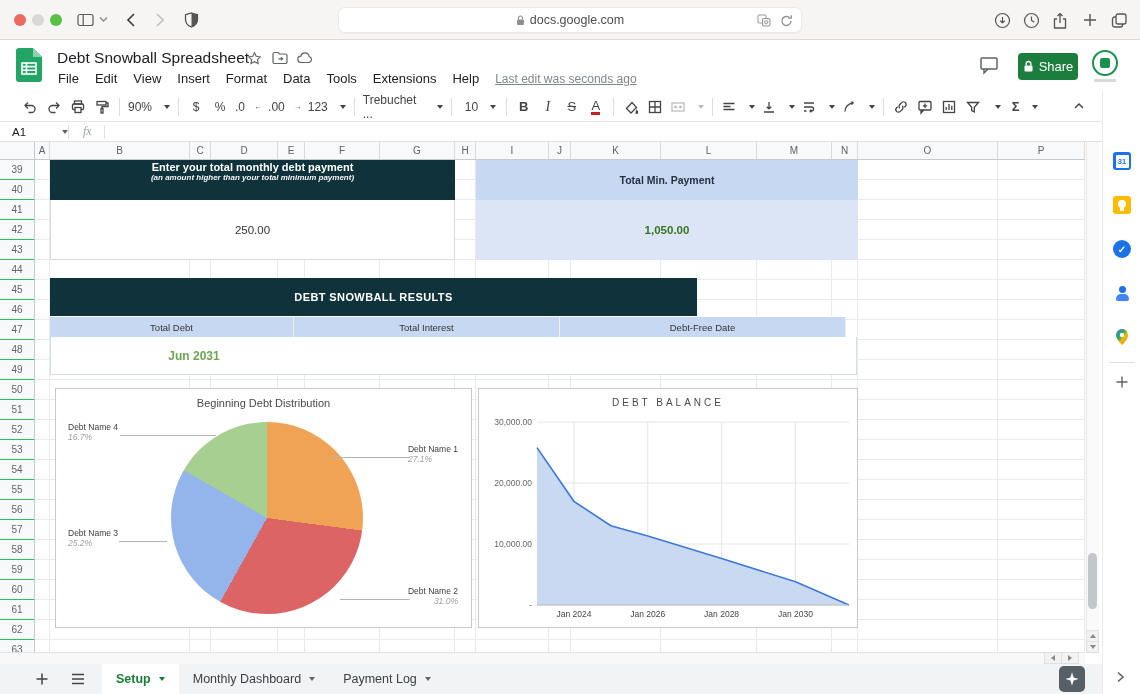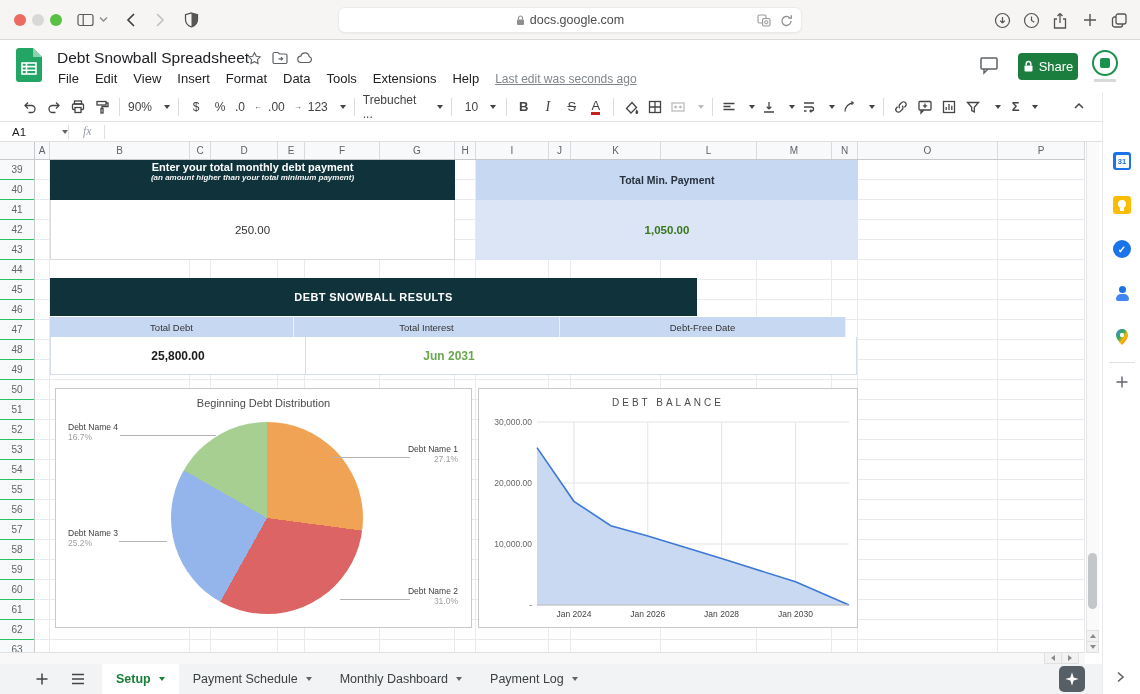--- a/index.html
+++ b/index.html
@@ -101,21 +101,21 @@
 
   
   .chart-box { background:#fff; border:1px solid #c9c9c9; }
   #pie-box { left:20px; top:228px; width:417px; height:240px; }
   #line-box { left:443px; top:228px; width:380px; height:240px; }
   .chart-title { position:absolute; left:0; top:8px; width:100%; text-align:center;
     font-size:11px; color:#4a4a4a; }
   #line-title { letter-spacing:3px; font-size:10px; }
   #pie-circle { position:absolute; left:115px; top:33px; width:192px; height:192px; border-radius:50%; }
   .pie-label { position:absolute; font-size:8.5px; line-height:10px; color:#3c3c3c; }
-  .pie-label .pct { color:#9e9e9e; }
+  .pie-label .pct { color:#9e9e9e;font-style:italic; }
   .leader { position:absolute; height:1px; background:#b4b4b4; }
 
   
   #v-scroll { position:absolute; left:1086px; top:142px; width:13px; height:488px;
     background:#fafafa; border-left:1px solid #e6e6e6; }
   #v-thumb { position:absolute; left:1088px; top:553px; width:9px; height:56px; border-radius:5px; background:#c4c7ca; }
   .scroll-btn { position:absolute; width:13px; height:12px; background:#f2f2f2; border:1px solid #e0e0e0;
     display:flex; align-items:center; justify-content:center; }
   .tri-up { width:0; height:0; border-left:3px solid transparent; border-right:3px solid transparent; border-bottom:4px solid #8a8a8a; }
   .tri-dn { width:0; height:0; border-left:3px solid transparent; border-right:3px solid transparent; border-top:4px solid #8a8a8a; }
@@ -587,30 +587,29 @@
 
     <div class="abs dark-box" id="results-banner">
       <span>DEBT SNOWBALL RESULTS</span>
     </div>
     <div class="abs" id="results-headrow">
         <div class="res-h" style="width: 244px;">Total Debt</div>
         <div class="res-h" style="width: 266px;">Total Interest</div>
         <div class="res-h" style="width: 286px;">Debt-Free Date</div>
       </div>
     <div class="abs" id="results-valrow">
-        <div class="res-v" style="width: 255px; color: rgb(28, 28, 28);">25,800.00</div>
         <div class="res-v" style="width: 286px; color: rgb(106, 168, 79);">Jun 2031</div>
       </div>
 
     <div class="abs chart-box" id="pie-box">
       <div class="chart-title">Beginning Debt Distribution</div>
       <div id="pie-circle" style="background: conic-gradient(rgb(240, 163, 85) 0%, rgb(240, 163, 85) 27.1%, rgb(221, 100, 100) 27.1%, rgb(221, 100, 100) 58.1%, rgb(147, 181, 236) 58.1%, rgb(147, 181, 236) 83.3%, rgb(168, 207, 146) 83.3%, rgb(168, 207, 146) 100%);"></div>
       <div id="pie-labels">
           <div class="leader" style="left: 276px; top: 68px; width: 78px;"></div>
-          <div class="pie-label" style="right: 13px; top: 55px; text-align: right;">
+          <div class="pie-label" style="right: 13px; top: 55px; ">
             <div>Debt Name 1</div>
             <div class="pct">27.1%</div>
           </div>
           <div class="leader" style="left: 284px; top: 210px; width: 70px;"></div>
           <div class="pie-label" style="right: 13px; top: 197px; text-align: right;">
             <div>Debt Name 2</div>
             <div class="pct">31.0%</div>
           </div>
           <div class="leader" style="left: 63px; top: 152px; width: 48px;"></div>
           <div class="pie-label" style="left: 12px; top: 139px;">
@@ -677,24 +676,20 @@
       <svg width="14" height="12" viewBox="0 0 14 12">
           <path d="M1 1.5h12M1 6h12M1 10.5h12" stroke="#444" stroke-width="1.7"></path>
         </svg>
     </div>
     <div id="tabs-container" style="display:flex; margin-left:10px; height:30px;">
         <div class="sheet-tab active">
           <span>Setup</span>
           <span class="dd"></span>
         </div>
         <div class="sheet-tab">
-          <span>Payment Schedule</span>
-          <span class="dd"></span>
-        </div>
-        <div class="sheet-tab">
           <span>Monthly Dashboard</span>
           <span class="dd"></span>
         </div>
         <div class="sheet-tab">
           <span>Payment Log</span>
           <span class="dd"></span>
         </div>
       </div>
   </div>
   <div id="explore-badge">

